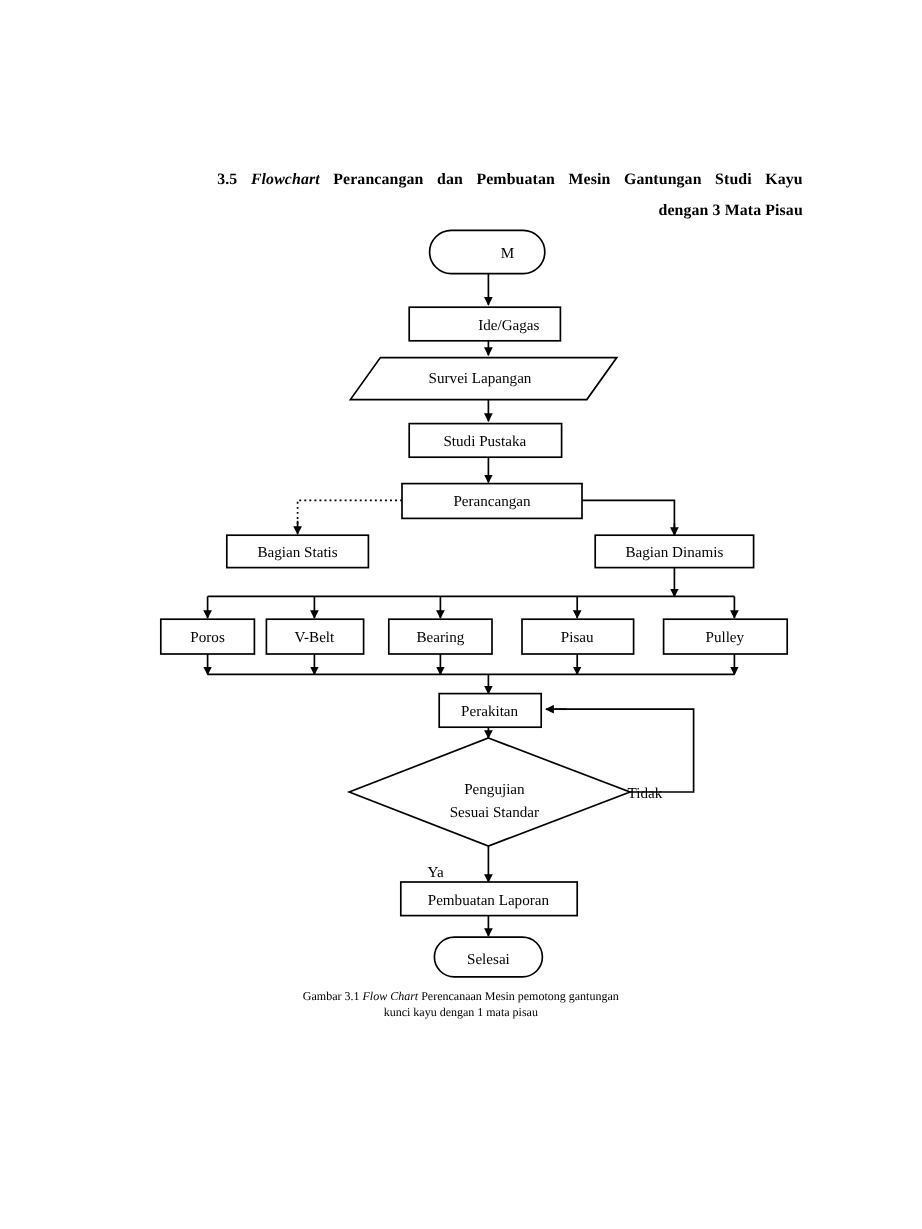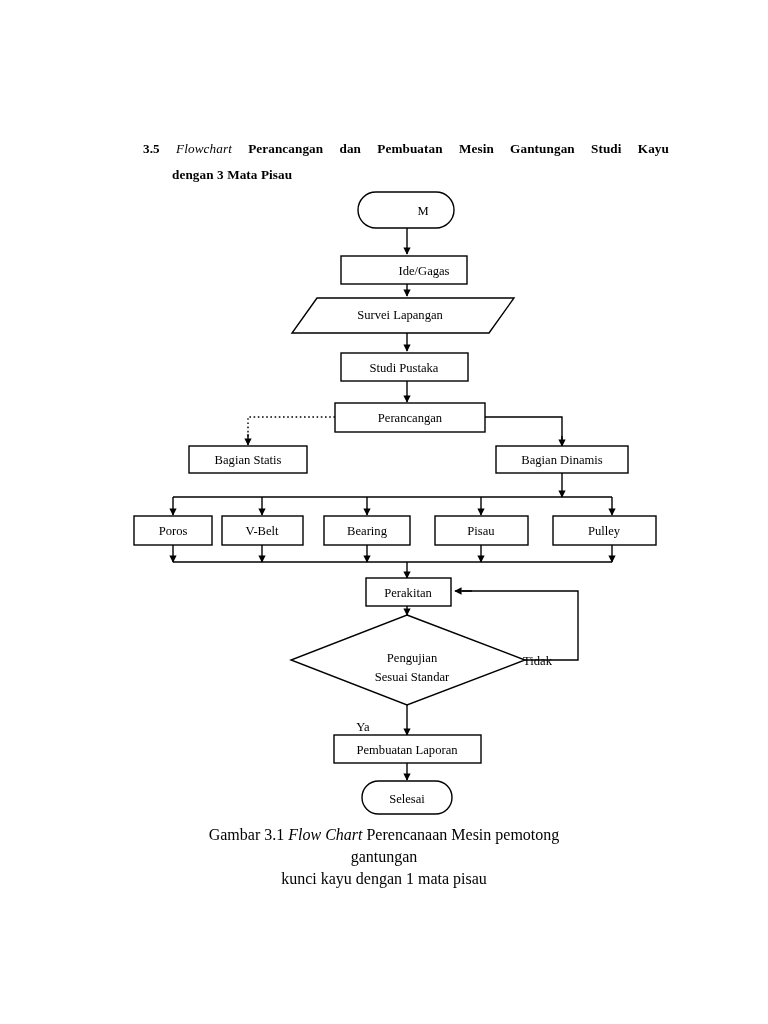--- a/index.html
+++ b/index.html
@@ -29,28 +29,29 @@
     width: 526px;
     font-size: 13.2px;
     font-weight: bold;
     line-height: 1.95;
     text-align: justify;
     text-justify: inter-word;
     letter-spacing: 0.1px;
   }
   .section-heading .num {
     font-weight: bold;
+    margin-left: 38px;
   }
   .section-heading .ital {
     font-style: italic;
-    font-weight: normal;
+    font-weight: bold;
   }
   .section-heading .line2 {
     display: block;
-    text-align: left;
+    text-align: right;
     padding-left: 29px;
     text-indent: 0;
   }
   .heading-line1 {
     display: block;
     text-align: justify;
     text-align-last: justify;
   }
   .flow-wrap {
     position: absolute;
@@ -88,21 +89,21 @@
     fill: none;
     stroke-dasharray: 1.6 2.6;
     stroke-linecap: butt;
   }
   .caption {
     position: absolute;
     left: 184px;
     top: 824px;
     width: 400px;
     text-align: center;
-    font-size: 16px;
+    font-size: 10px;
     line-height: 1.38;
   }
   .caption .ital {
     font-style: italic;
   }
 </style>
 </head>
 <body>
 
 <div class="page">

